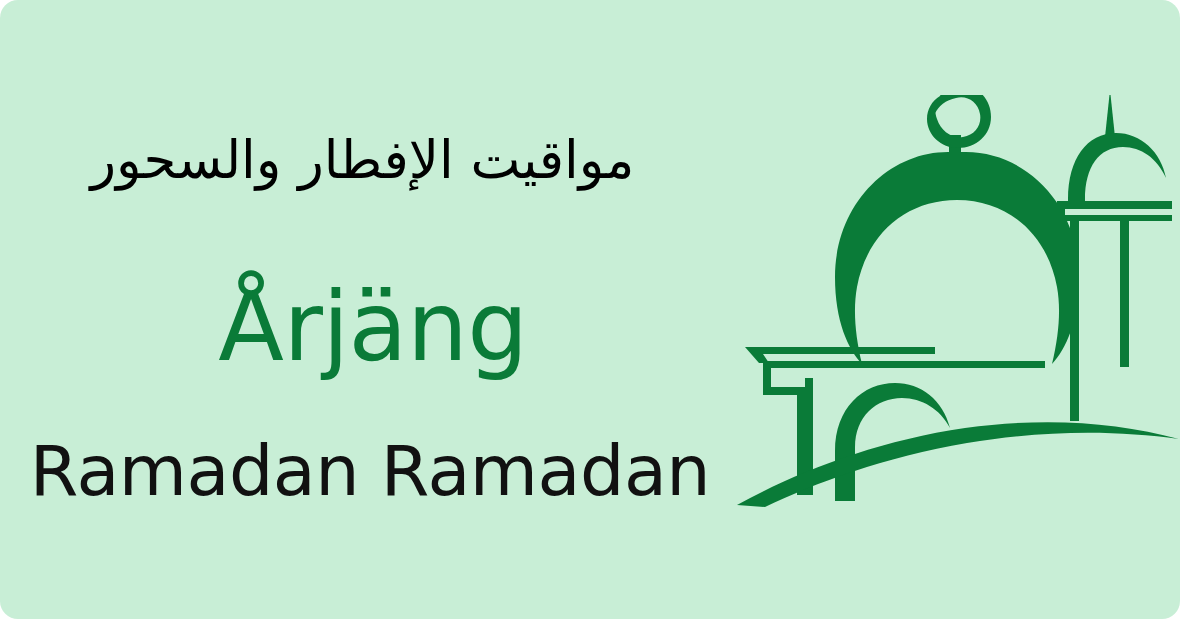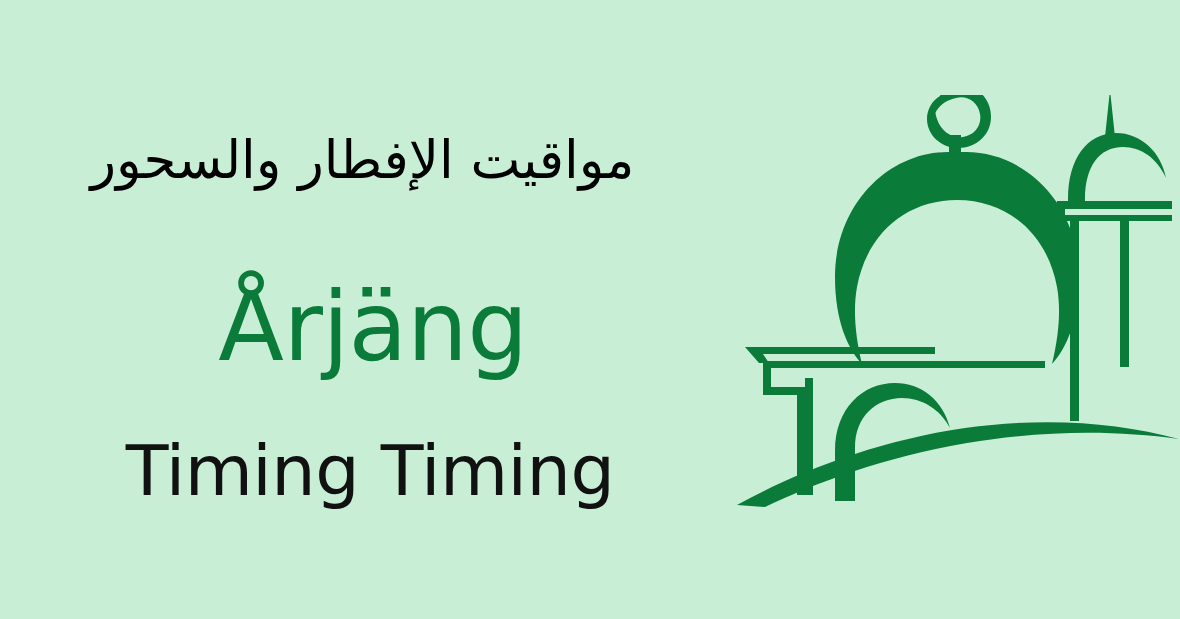--- a/index.html
+++ b/index.html
@@ -11,20 +11,21 @@
     height: 619px;
     overflow: hidden;
     font-family: "DejaVu Sans", "Liberation Sans", sans-serif;
   }
   #banner {
     position: relative;
     width: 1180px;
     height: 619px;
     background: #c8eed6;
     overflow: hidden;
+    border-radius: 18px;
   }
   
   #text-column {
     position: absolute;
     left: 0;
     top: 0;
     width: 740px;
     height: 619px;
   }
   #arabic-title {
@@ -87,21 +88,21 @@
 <body>
 
 <div id="banner">
 
   <div id="text-column">
 
     <div id="arabic-title">مواقيت الإفطار والسحور</div>
 
     <div id="city-name">Årjäng</div>
 
-    <div id="page-subtitle">Timing Timing</div>
+    <div id="page-subtitle">Ramadan Ramadan</div>
 
   </div>
 
   <div id="mosque-illustration">
     <svg viewBox="0 0 445 430" xmlns="http://www.w3.org/2000/svg" aria-hidden="true">
 
       <path d="M 213 57
                C 153 57, 100 110, 100 182
                C 100 226, 113 254, 127 269
                C 120 240, 118 214, 122 192

